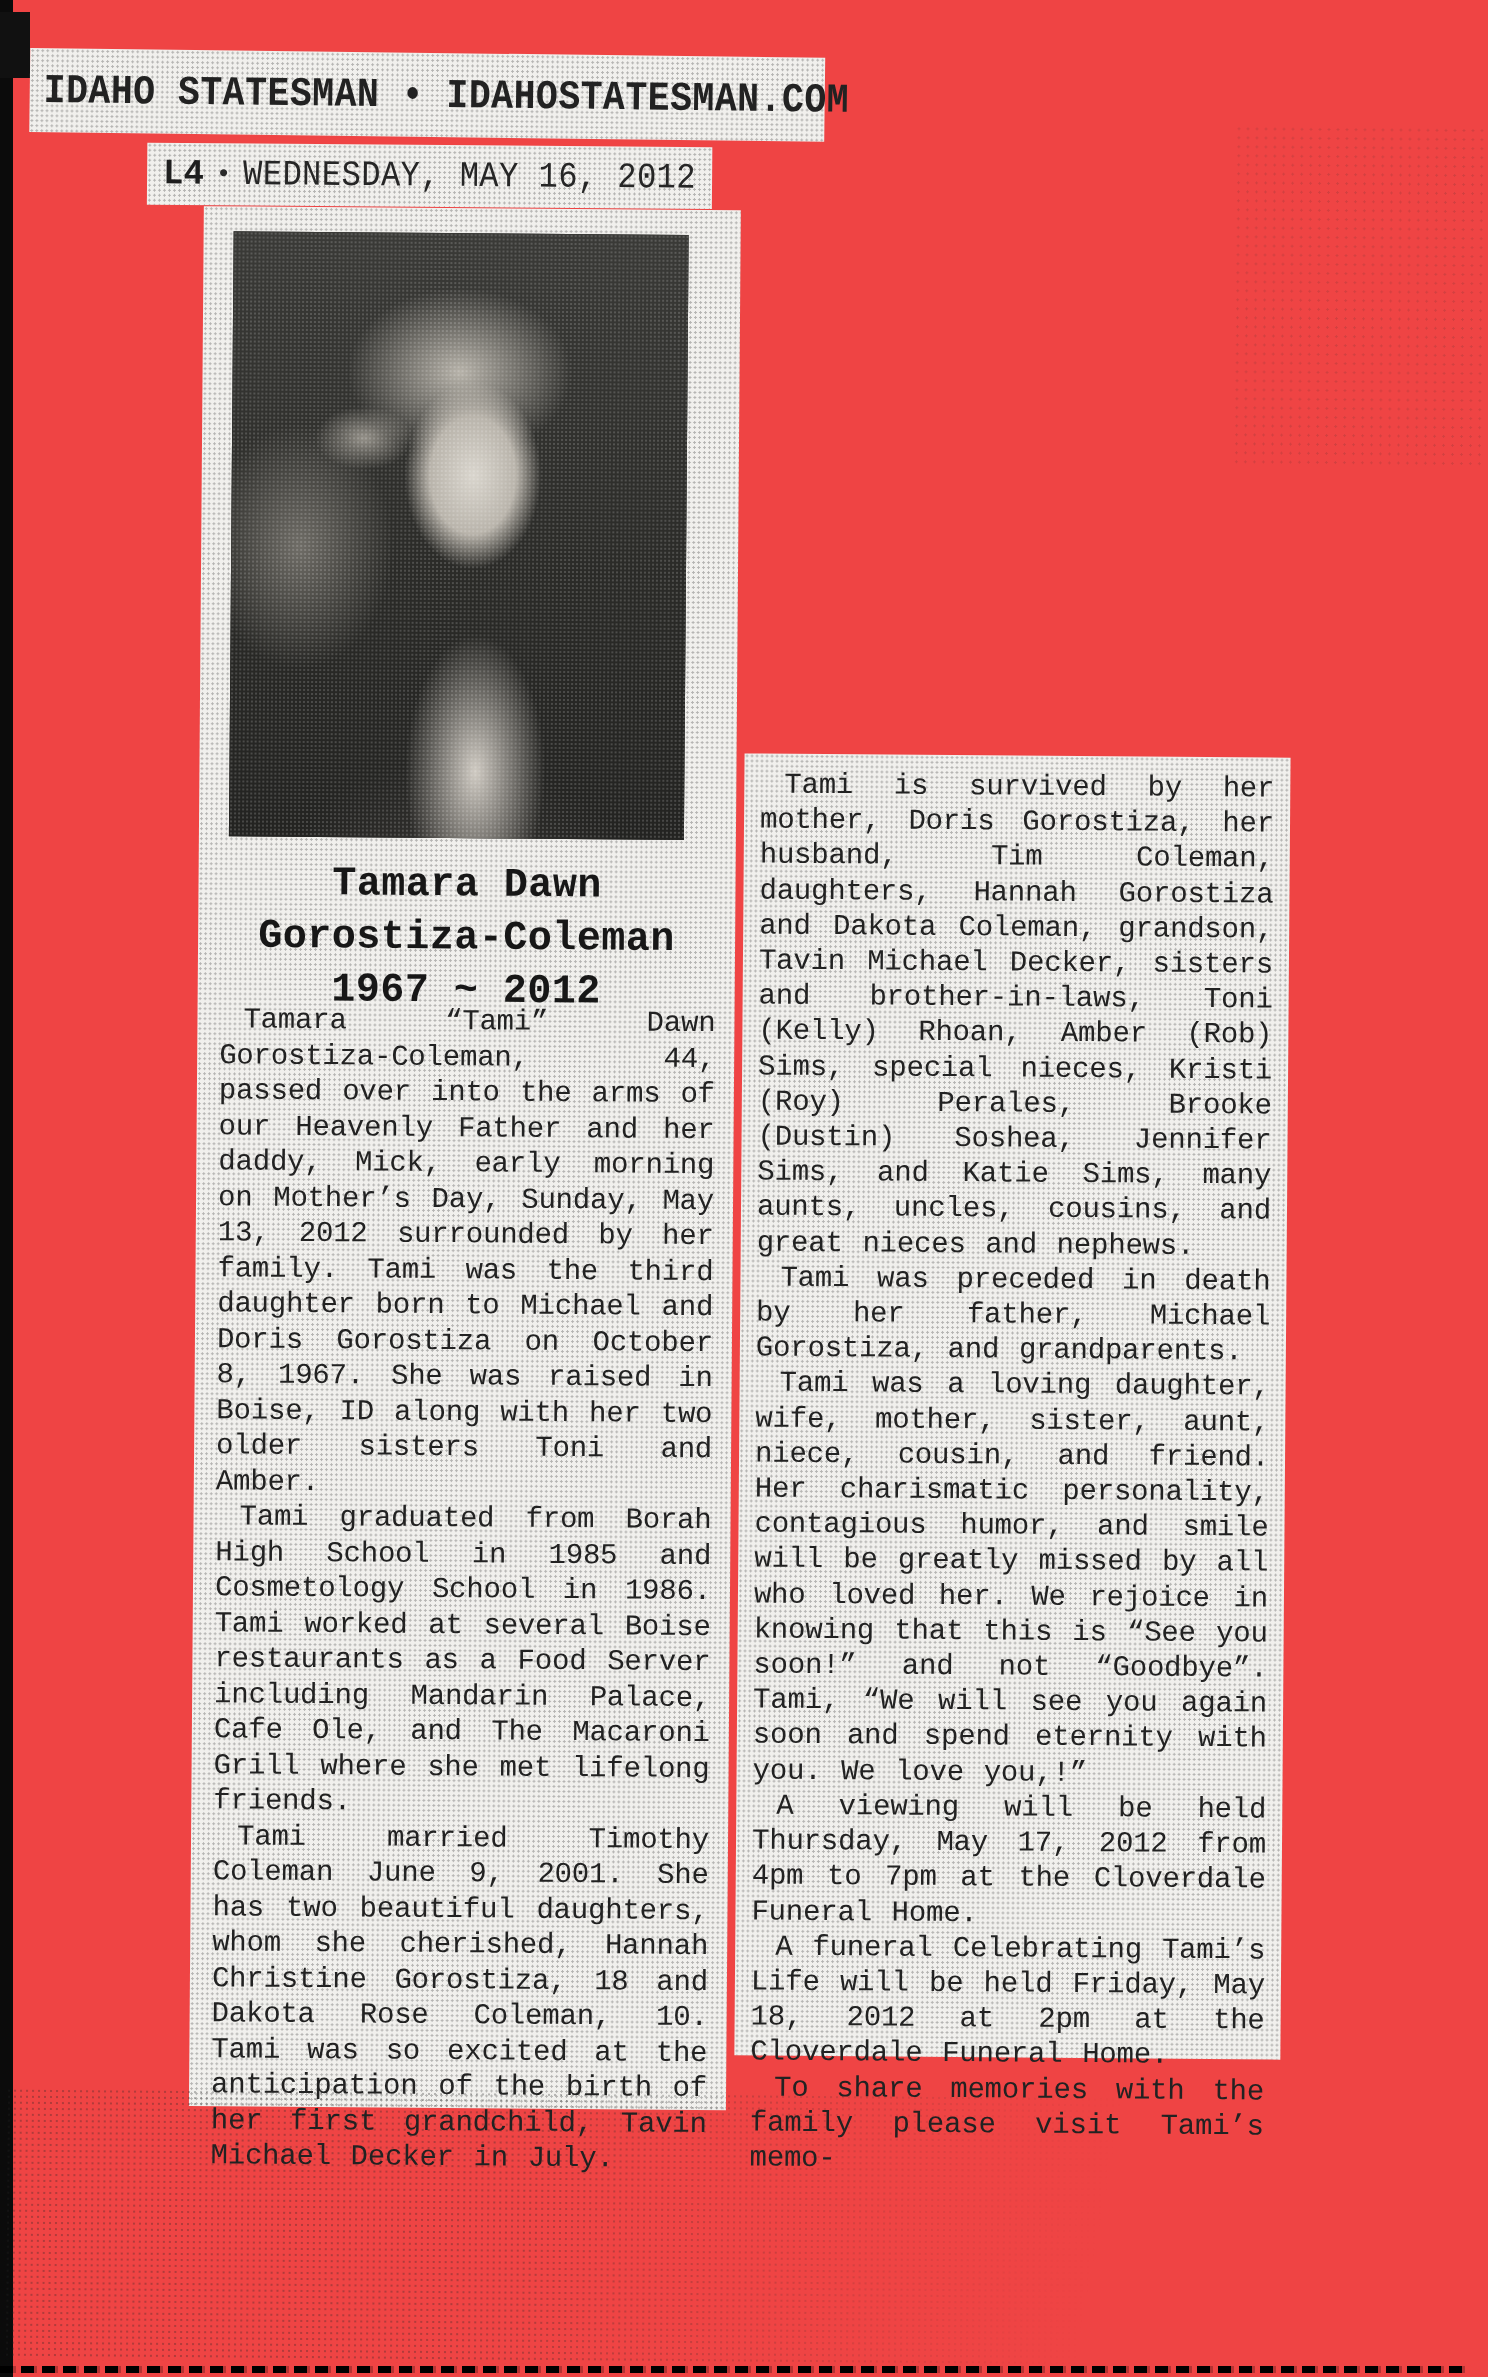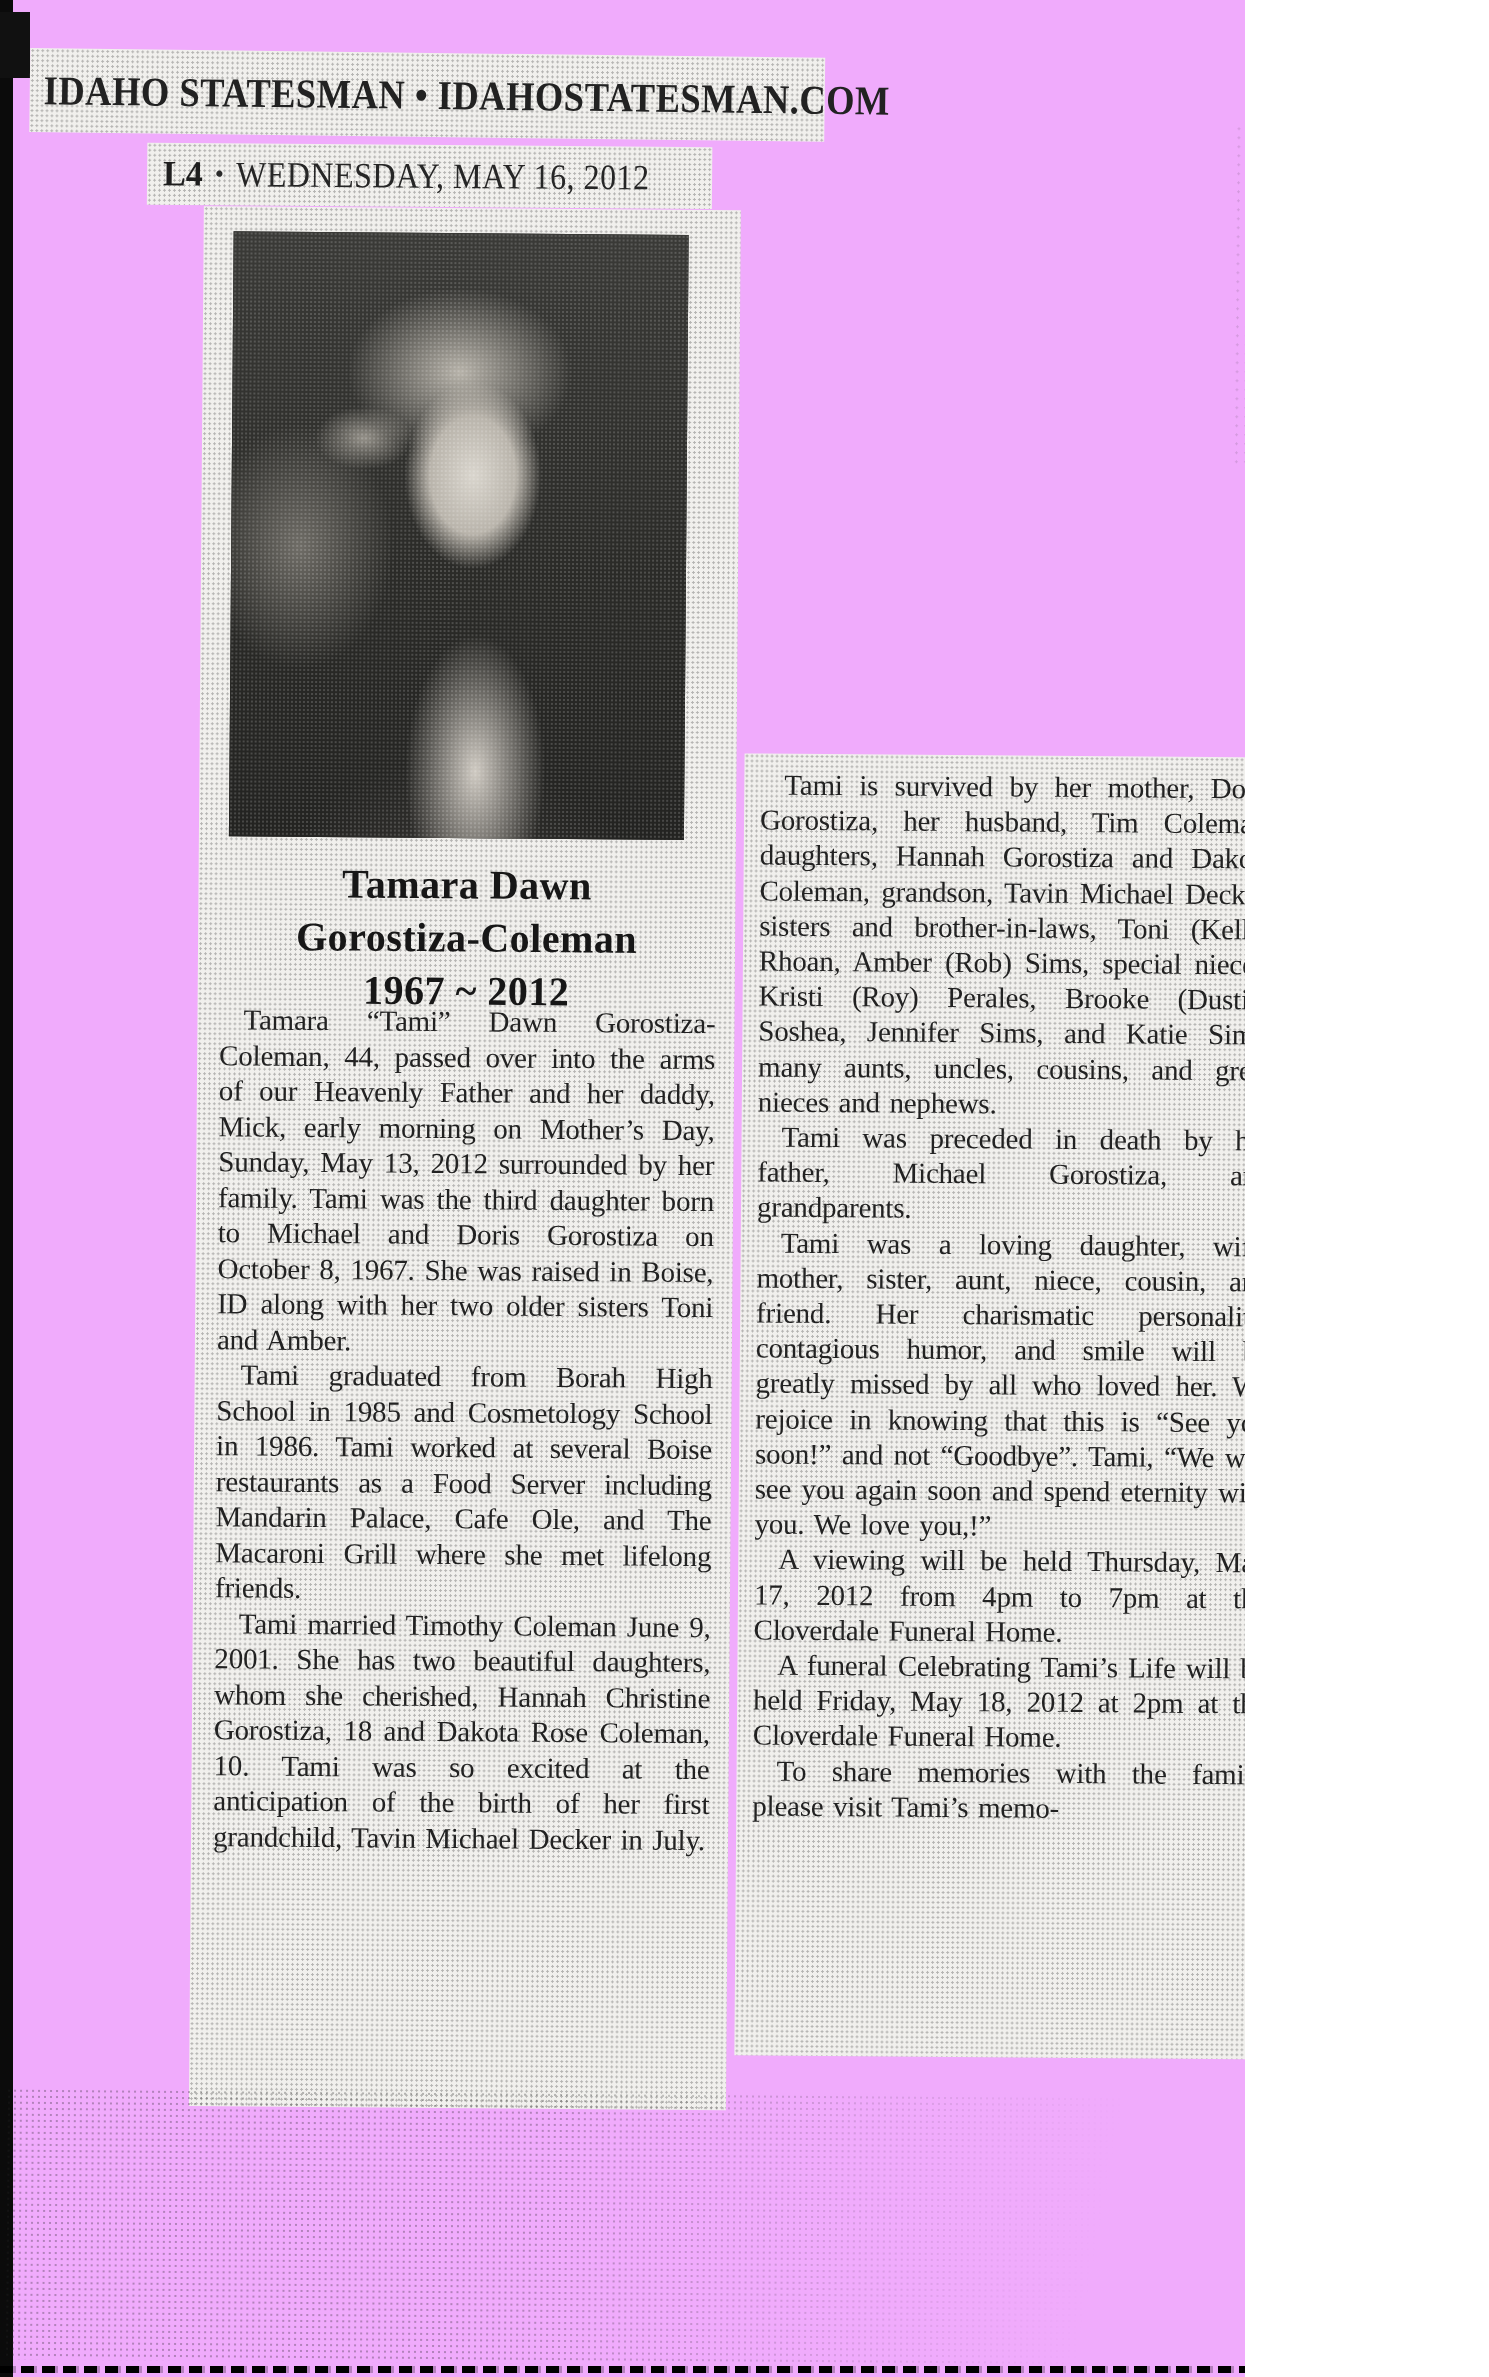--- a/index.html
+++ b/index.html
@@ -1,21 +1,21 @@
 <!DOCTYPE html>
 <html><head>
 <meta charset="utf-8">
 <style>
   html,body{margin:0;padding:0;background:#ffffff;}
   .page{
     position:relative;
-    width:1245px;height:2377px;
-    background:#f0abfc;
+    width:1488px;height:2377px;
+    background:#ef4444;
     overflow:hidden;
-    font-family:Liberation Serif, serif;
+    font-family:Liberation Mono, monospace;
     color:#1b1b1b;
   }
   
   .edge-bar{
     position:absolute;left:0;top:0;width:13px;height:2377px;
     background:#0b0b0b;
   }
   .edge-notch{
     position:absolute;left:0;top:12px;width:30px;height:66px;
     background:#111;

